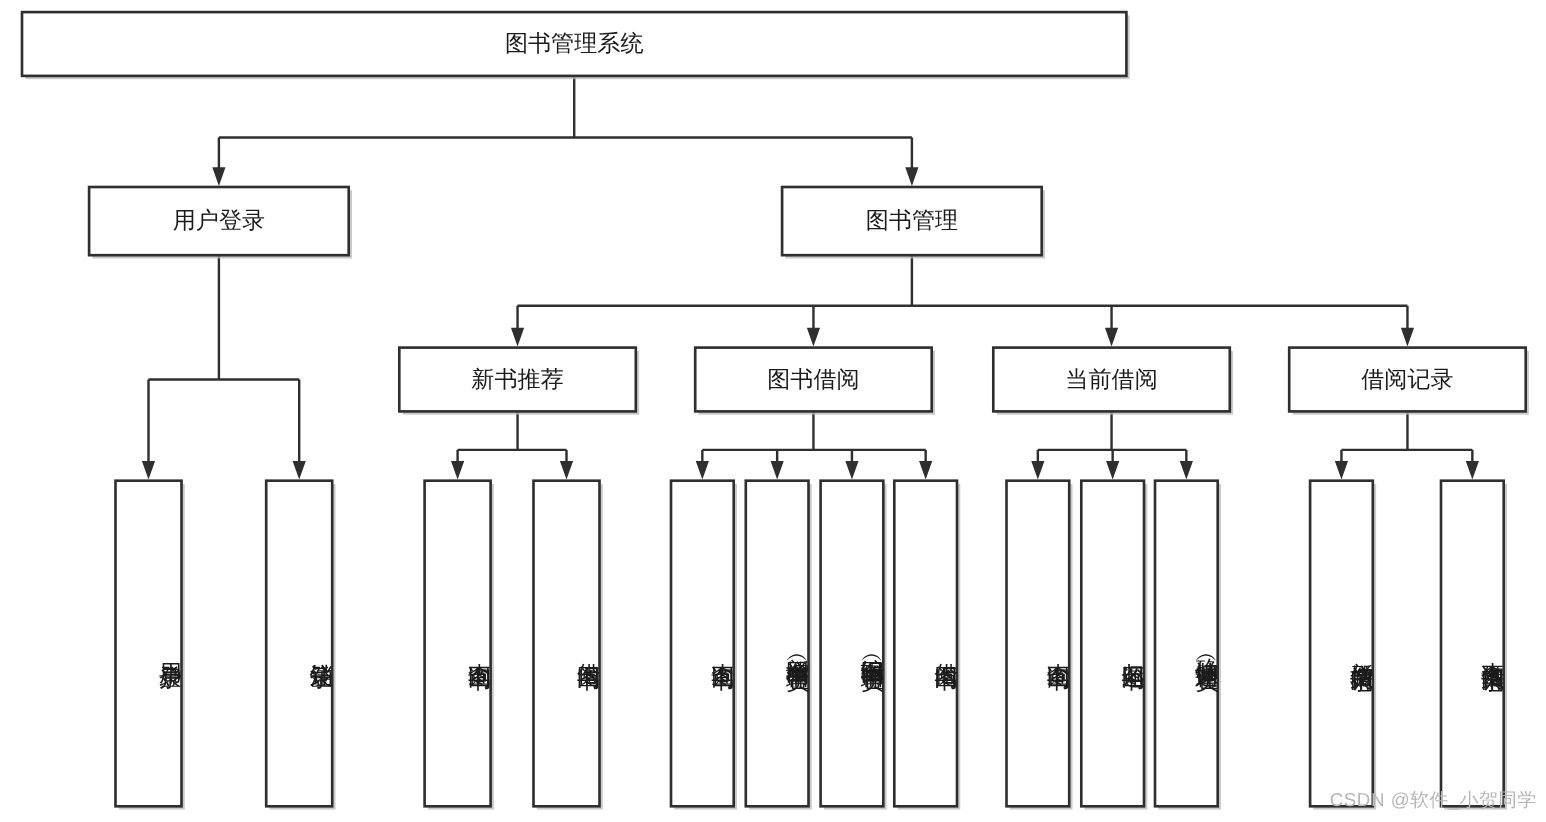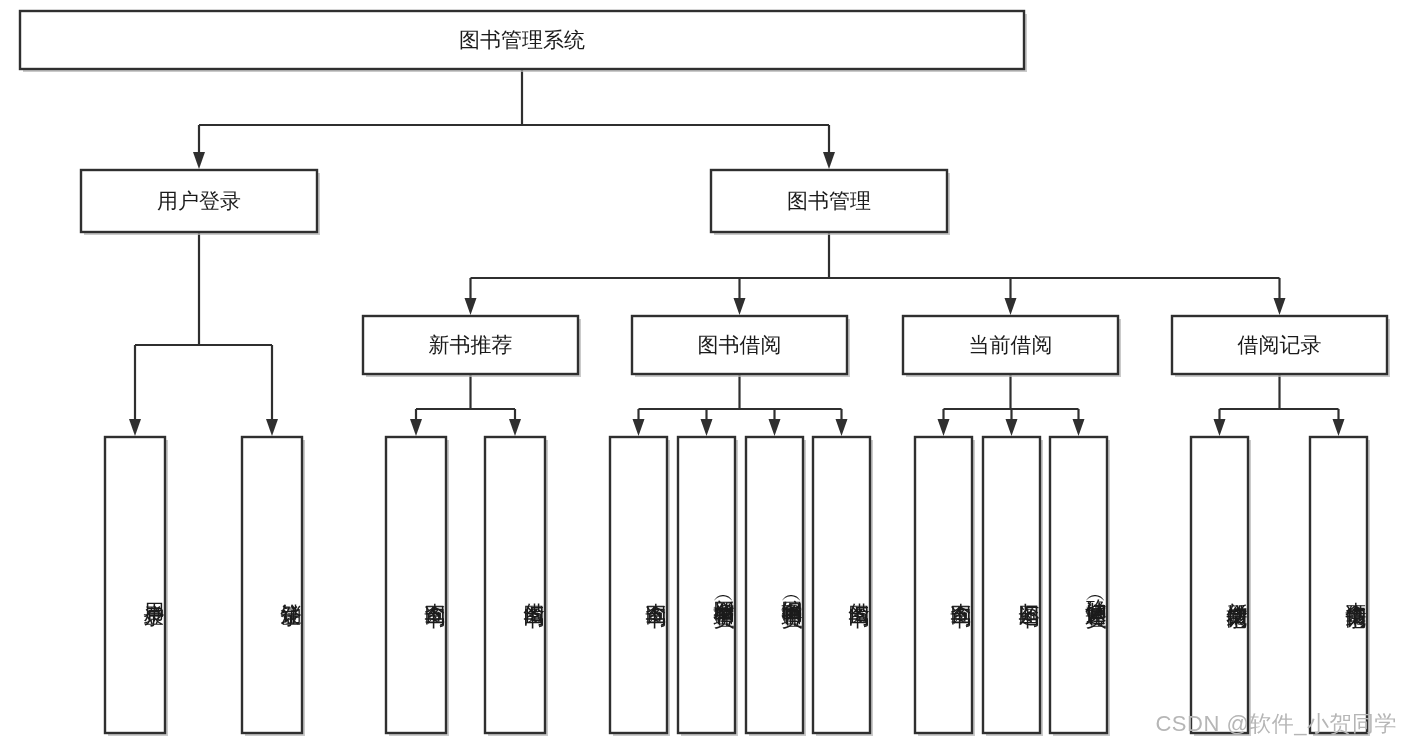--- a/index.html
+++ b/index.html
@@ -67,21 +67,21 @@
     align-items: flex-start;
     justify-content: center;
     user-select: none;
     pointer-events: none;
   }
   .watermark {
     position: absolute;
     right: 8px;
     bottom: 8px;
     font-family: "Liberation Sans", "DejaVu Sans", sans-serif;
-    font-size: 22px;
+    font-size: 17px;
     color: #b6b6b6;
     letter-spacing: 0.5px;
     white-space: nowrap;
   }
 </style>
 </head>
 <body>
 
 <div id="canvas">
   <svg id="diagram" viewBox="0 0 1405 747">

